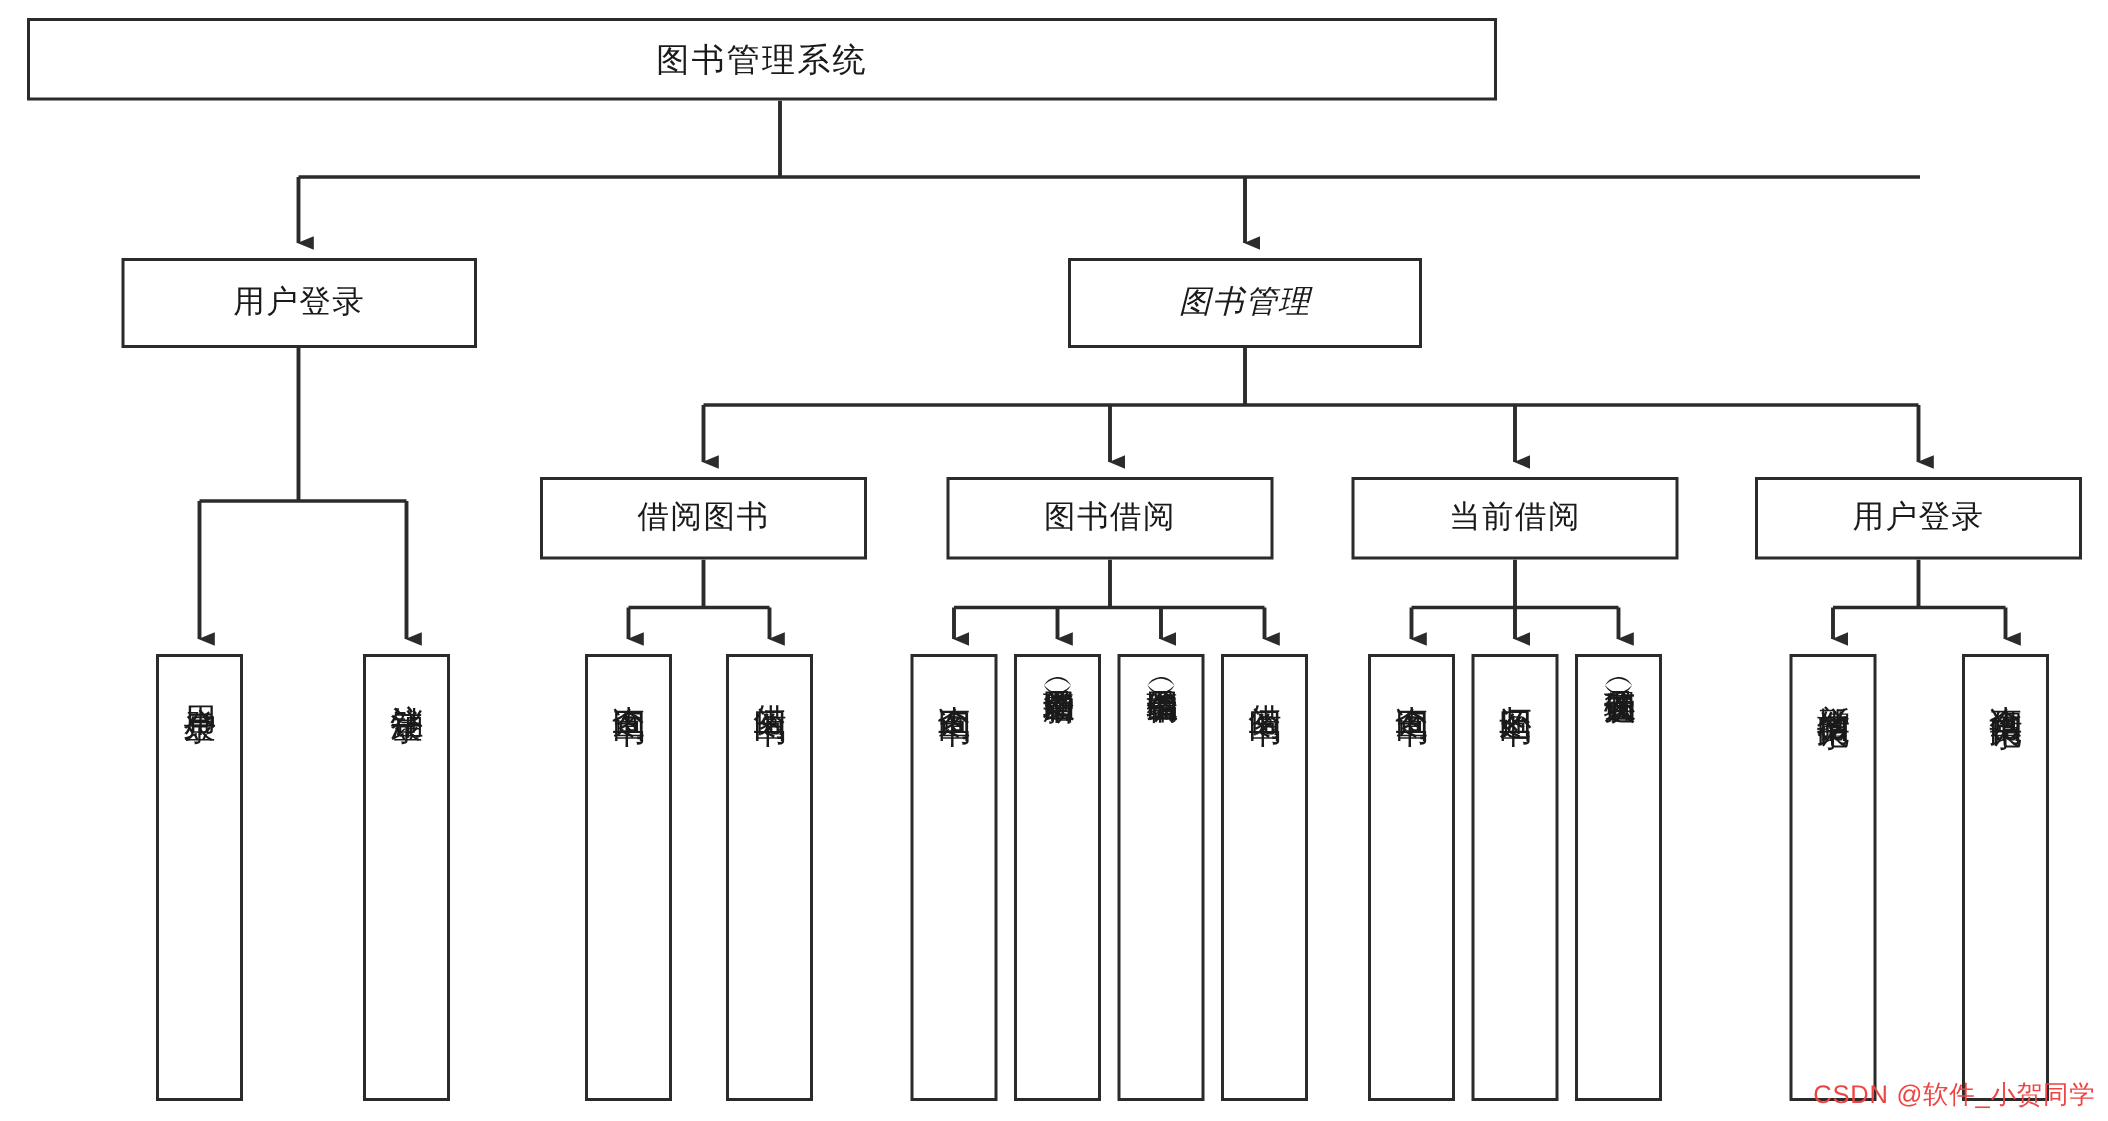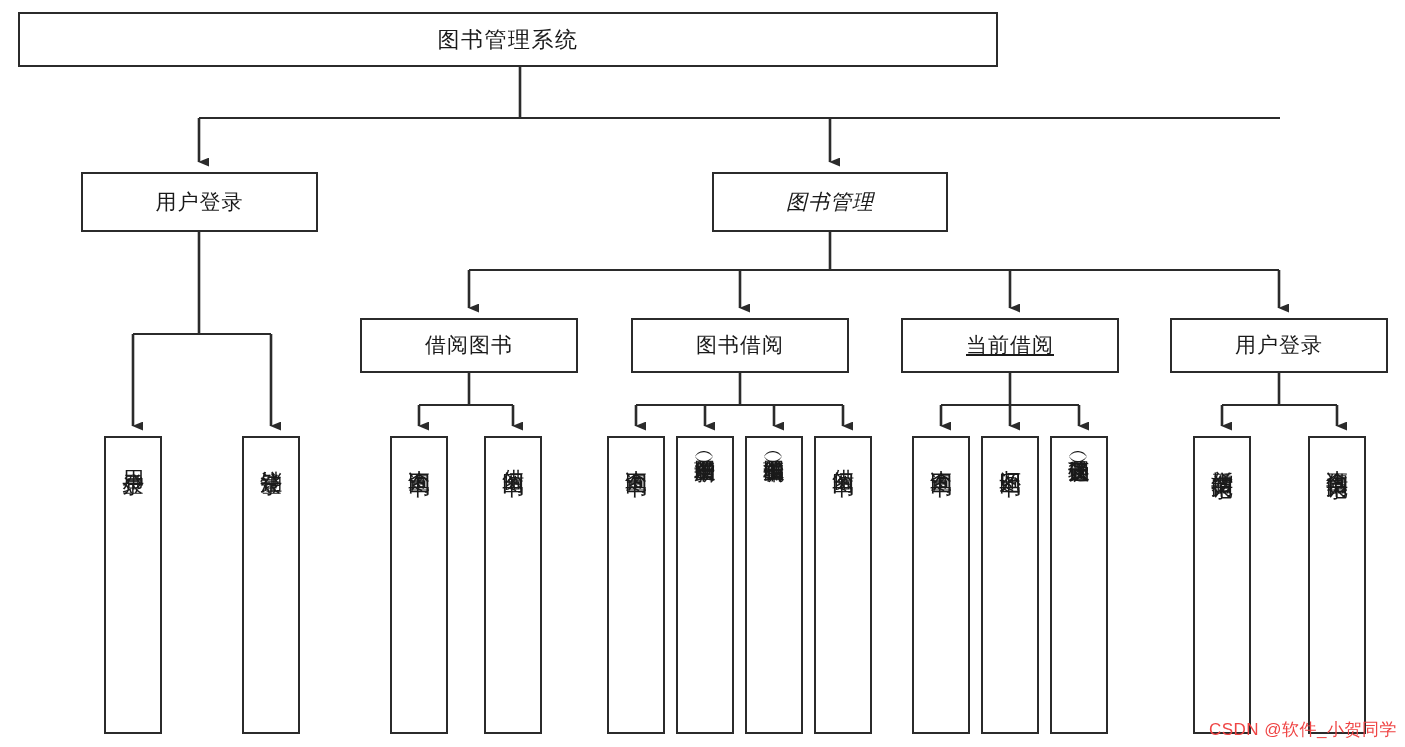--- a/index.html
+++ b/index.html
@@ -149,21 +149,21 @@
   <div class="node horiz" style="left:712px; top:172px; width:236px; height:60px;font-style:italic;">
     <span class="node-label">图书管理</span>
   </div>
 
   <div class="node horiz" style="left:360px; top:318px; width:218px; height:55px;">
     <span class="node-label">借阅图书</span>
   </div>
   <div class="node horiz" style="left:631px; top:318px; width:218px; height:55px;">
     <span class="node-label">图书借阅</span>
   </div>
-  <div class="node horiz" style="left:901px; top:318px; width:218px; height:55px;text-decoration:underline;">
+  <div class="node horiz" style="left:901px; top:318px; width:218px; height:55px;">
     <span class="node-label">当前借阅</span>
   </div>
   <div class="node horiz" style="left:1170px; top:318px; width:218px; height:55px;">
     <span class="node-label">用户登录</span>
   </div>
 
   <div class="node vert" style="left:104px; top:436px; width:58px; height:298px;">
     <span class="node-label">用户登录</span>
   </div>
   <div class="node vert" style="left:242px; top:436px; width:58px; height:298px;">

